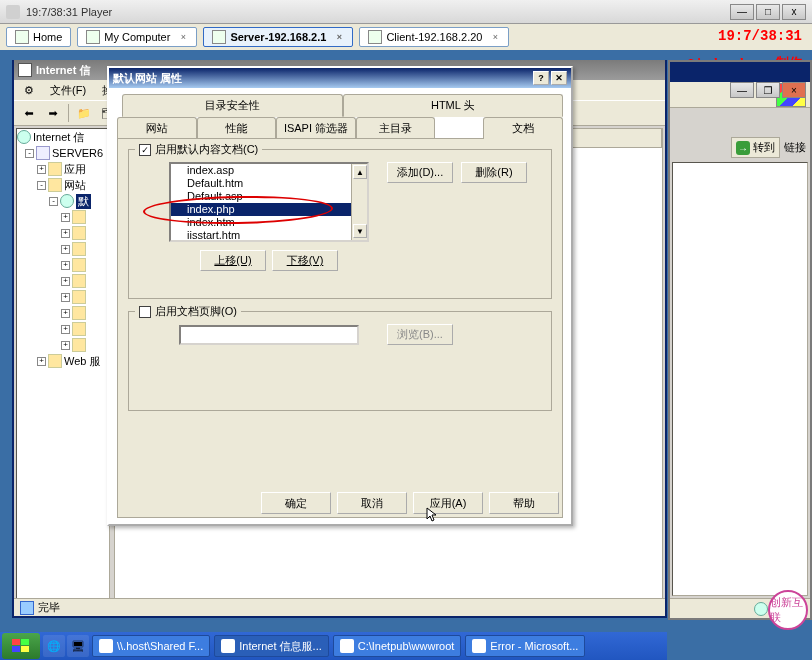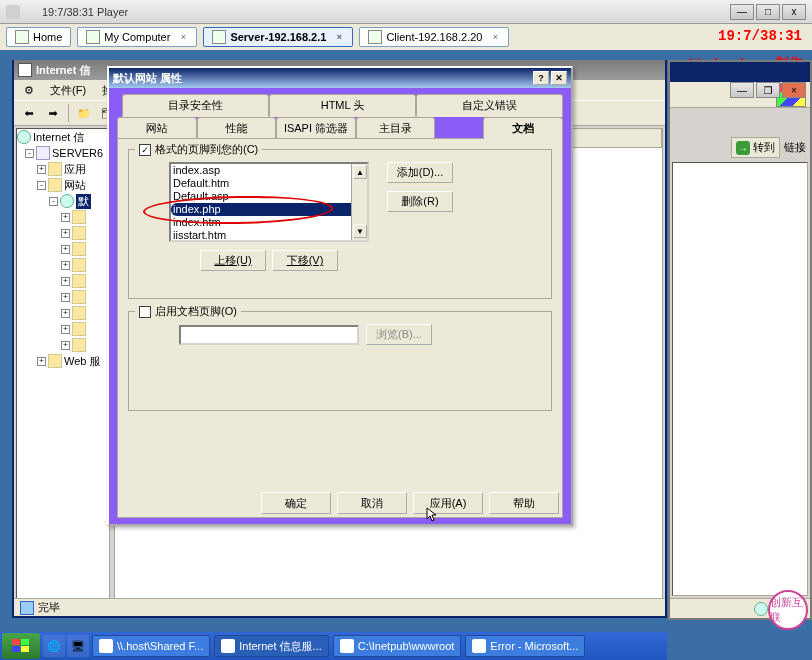--- a/index.html
+++ b/index.html
@@ -1,20 +1,20 @@
 <!DOCTYPE html>
 <html><head>
 <meta charset="utf-8">
 <style>
 * { box-sizing: border-box; margin: 0; padding: 0; font-family: "Tahoma", "SimSun", sans-serif; font-size: 11px; }
 body { width: 812px; height: 660px; background: #3a6ea5; overflow: hidden; position: relative; }
 
 .player-titlebar { height: 24px; background: linear-gradient(#f0f0f0, #d8d8d8); display: flex; align-items: center; padding: 0 6px; border-bottom: 1px solid #999; }
 .player-title-icon { width: 14px; height: 14px; background: #d0d0d0; margin-right: 6px; border-radius: 2px; }
-.player-title { flex: 1; color: #333; margin-left: 16px; }
+.player-title { flex: 1; color: #333; }
 .player-btns { display: flex; gap: 2px; }
 .player-btn { width: 24px; height: 16px; background: linear-gradient(#e8e8e8,#c8c8c8); border: 1px solid #888; display:flex; align-items:center; justify-content:center; font-size:10px; }
 
 .timestamp-red { position: absolute; right: 10px; top: 28px; color: #ff0000; font-family: "Courier New", monospace; font-size: 14px; font-weight: bold; }
 .signature-red { position: absolute; right: 10px; top: 54px; color: #ff0000; font-family: "SimSun"; font-size: 13px; font-weight: bold; }
 
 .tabbar { height: 26px; background: #ece9d8; display: flex; align-items: center; padding: 2px 6px; gap: 6px; }
 .tab { display: flex; align-items: center; background: #fff; border: 1px solid #7a9ec6; padding: 2px 8px; height: 20px; gap: 4px; border-radius: 2px; }
 .tab.active { background: #e8f2fc; border-color: #316ac5; font-weight: bold; }
 .tab .tab-icon { width: 14px; height: 14px; border: 1px solid #888; background: #efe; }
@@ -38,45 +38,45 @@
 .tree-icon.globe { background:#cfe; border-color:#6a9; border-radius:50%; }
 .tree-icon.folder { background:#ffe7a0; border-color:#cc9; }
 .tree-icon.comp { background:#eef; border-color:#99c; }
 
 .iis-right { flex:1; display:flex; flex-direction:column; margin:2px; }
 .iis-right-header { height:20px; background:#ece9d8; border:1px solid #aca899; display:flex; }
 .rh-col { flex:1; padding:2px 6px; border-right:1px solid #aca899; }
 .iis-right-list { flex:1; background:#fff; border:1px solid #aca899; border-top:none; }
 
 
-.props-dialog { position:absolute; left:107px; top:66px; width:466px; height:460px; background:#8b5cf6; border:2px outset #fff; z-index:10; box-shadow: 2px 2px 4px rgba(0,0,0,0.3); }
+.props-dialog { position:absolute; left:107px; top:66px; width:466px; height:460px; background:#ffffff; border:2px outset #fff; z-index:10; box-shadow: 2px 2px 4px rgba(0,0,0,0.3); }
 .props-title { height:20px; background: linear-gradient(#0a246a, #a6caf0); display:flex; align-items:center; padding:0 4px; color:#fff; font-weight:bold; }
 .props-title-text { flex:1; }
 .props-title-btns { display:flex; gap:2px; }
 .props-title-btn { width:16px; height:14px; background:#ece9d8; border:1px outset #fff; color:#000; font-size:9px; display:flex; align-items:center; justify-content:center; }
 
 .props-tabs { margin:6px 8px 0 8px; }
 .tabrow { display:flex; }
 .ptab { padding:3px 0; border:1px solid #aca899; border-bottom:none; background:#ece9d8; text-align:center; border-top-left-radius:3px; border-top-right-radius:3px; font-size:11px; position:relative; }
 .tabrow:first-child .ptab { border-bottom:1px solid #ece9d8; }
 .tabrow.front .ptab { border-bottom: none; }
-.ptab.active { background:#ece9d8; z-index:2; font-weight:bold;margin-left:48px; }
+.ptab.active { background:#ece9d8; z-index:2; font-weight:normal;margin-left:48px; }
 .tabrow.back { margin-left:5px; }
 .tabrow.back .ptab { flex:1; }
 .tabrow.front .ptab { flex:1; }
 .tab-panel { border:1px solid #aca899; border-top:1px solid #aca899; background:#ece9d8; height:380px; padding:10px; position:relative; margin-top:-1px; }
 
 .groupbox { border:1px solid #aca899; position:relative; padding:12px 10px 10px 10px; margin-bottom:12px; }
 .groupbox legend, .groupbox .gb-legend { position:absolute; top:-8px; left:6px; background:#ece9d8; padding:0 4px; display:flex; align-items:center; gap:4px; }
 .cb { width:12px; height:12px; border:1px solid #404040; background:#fff; display:inline-flex; align-items:center; justify-content:center; font-size:9px; }
 
 .doclist { width:200px; height:80px; background:#fff; border:2px inset #d6d3ce; font-family:"Courier New", monospace; font-size:11px; overflow:hidden; position:relative; }
 .doclist-inner { }
-.doc-item { padding:0 2px; line-height:13px; white-space:nowrap; }
-.doc-item.sel { background:#0a246a; color:#fff;border-radius:6px; }
+.doc-item { padding:0 16px; line-height:13px; white-space:nowrap; }
+.doc-item.sel { background:#0a246a; color:#fff; }
 .doclist-scroll { position:absolute; right:0; top:0; width:16px; height:100%; background:#ece9d8; border-left:1px solid #aca899; }
 .doclist-scroll .sbtn { width:14px; height:14px; background:#ece9d8; border:1px outset #fff; margin:1px; display:flex; align-items:center; justify-content:center; font-size:8px; }
 
 .winbtn { height:22px; background:#ece9d8; border:1px outset #fff; padding:0 8px; min-width:70px; display:inline-flex; align-items:center; justify-content:center; }
 .winbtn.sm { min-width:66px; height:21px; }
 .winbtn:disabled, .winbtn.disabled { color:#888; }
 
 .dlg-btns { position:absolute; bottom:10px; right:12px; display:flex; gap:6px; }
 
 .ellipse-mark { position:absolute; border:2px solid #d00; border-radius:50%; width:190px; height:28px; left:143px; top:196px; z-index:20; pointer-events:none; transform: rotate(-1deg); }
@@ -279,70 +279,69 @@
     <div class="props-title-btns">
       <div class="props-title-btn">?</div>
       <div class="props-title-btn">✕</div>
     </div>
   </div>
 
   <div class="props-tabs">
     <div class="tabrow back">
       <div class="ptab">目录安全性</div>
       <div class="ptab">HTML 头</div>
-      <div class="ptab">自定义错误</div>
     </div>
     <div class="tabrow front">
       <div class="ptab">网站</div>
       <div class="ptab">性能</div>
       <div class="ptab">ISAPI 筛选器</div>
       <div class="ptab">主目录</div>
       <div class="ptab active">文档</div>
     </div>
 
     <div class="tab-panel">
 
       <div class="groupbox" style="height:150px">
         <div class="gb-legend">
           <span class="cb">✓</span>
-          <span>格式的页脚到您的(C)</span>
+          <span>启用默认内容文档(C)</span>
         </div>
         <div style="display:flex; gap:18px; align-items:flex-start; margin-left:30px;">
           <div class="doclist">
             <div class="doclist-inner">
               <div class="doc-item">index.asp</div>
               <div class="doc-item">Default.htm</div>
               <div class="doc-item">Default.asp</div>
               <div class="doc-item sel">index.php</div>
               <div class="doc-item">index.htm</div>
               <div class="doc-item">iisstart.htm</div>
             </div>
             <div class="doclist-scroll">
               <div class="sbtn">▲</div>
               <div style="flex:1"></div>
               <div class="sbtn" style="position:absolute;bottom:1px">▼</div>
             </div>
           </div>
-          <div style="display:flex; flex-direction:column; gap:8px;">
+          <div style="display:flex; flex-direction:row; gap:8px;">
             <button class="winbtn sm">添加(D)...</button>
             <button class="winbtn sm">删除(R)</button>
           </div>
         </div>
         <div style="display:flex; gap:6px; justify-content:center; margin-top:8px; margin-left:30px; width:200px;text-decoration:underline;">
           <button class="winbtn sm">上移(U)</button>
           <button class="winbtn sm">下移(V)</button>
         </div>
       </div>
 
       <div class="groupbox" style="height:100px">
         <div class="gb-legend">
           <span class="cb"></span>
           <span>启用文档页脚(O)</span>
         </div>
-        <div style="display:flex; gap:7px; align-items:center; margin-left:40px;">
+        <div style="display:flex; gap:28px; align-items:center; margin-left:40px;">
           <input class="hidden-input" disabled="" style="">
           <button class="winbtn sm disabled">浏览(B)...</button>
         </div>
       </div>
     </div>
   </div>
 
   <div class="dlg-btns">
     <button class="winbtn">确定</button>
     <button class="winbtn">取消</button>

